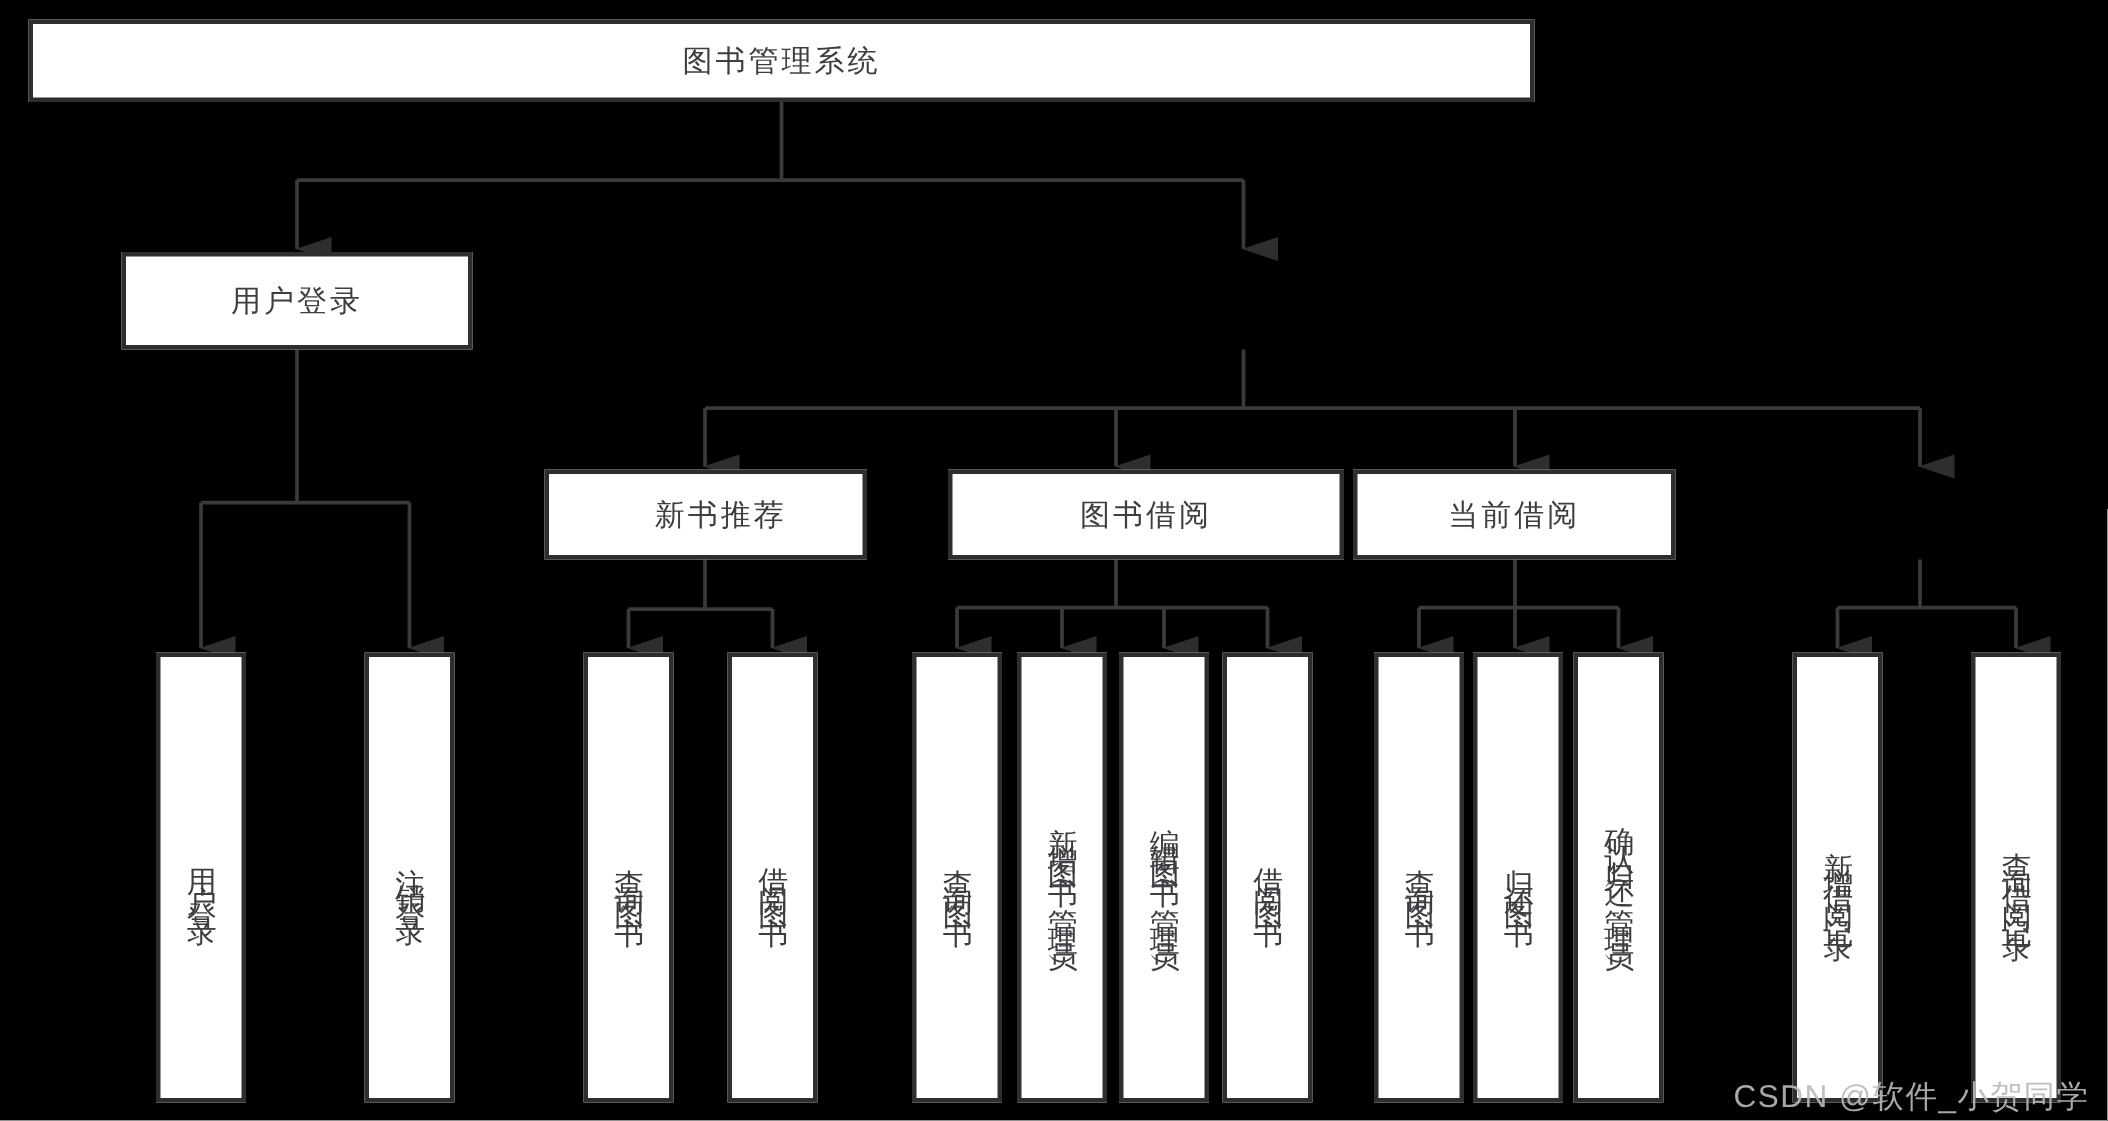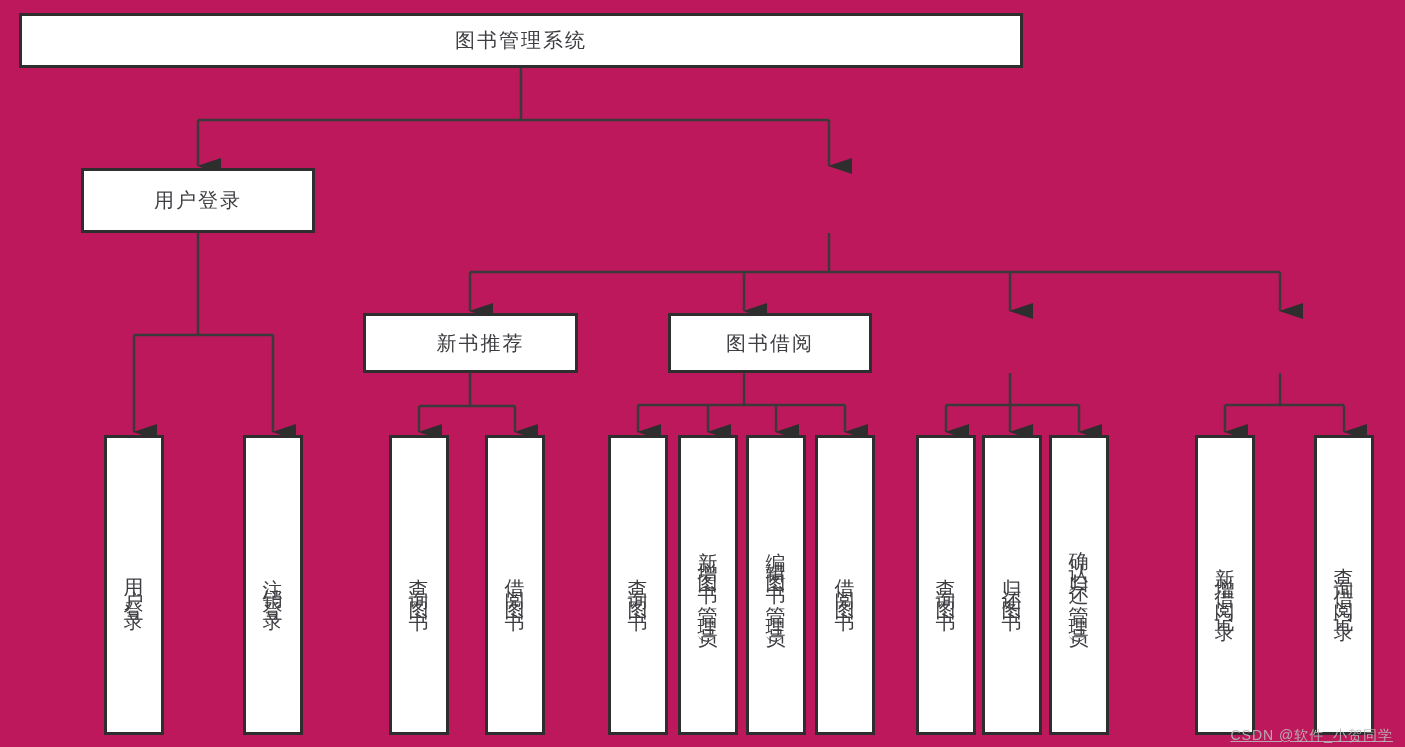--- a/index.html
+++ b/index.html
@@ -1,19 +1,19 @@
 <!DOCTYPE html>
 <html><head>
 <meta charset="utf-8">
 <style>
   html,body{margin:0;padding:0;background:#ffffff;}
   #stage{
     position:relative;
     width:1405px;height:747px;
-    background:#be185d;
+    background:#000000;
     font-family:"Liberation Sans",sans-serif;
     overflow:hidden;
   }
   #connectors{position:absolute;left:0;top:0;width:1405px;height:747px;}
   .node{
     position:absolute;
     box-sizing:border-box;
     border:3px solid #2e2e2e;
     background:#ffffff;
     display:flex;align-items:center;justify-content:center;
@@ -24,33 +24,32 @@
   .node.v{
     writing-mode:vertical-rl;
     text-orientation:mixed;
     letter-spacing:11px;
     line-height:1;
     white-space:nowrap;
   }
   #watermark{
     position:absolute;
     right:12px;bottom:2px;
-    font-size:14px;
+    font-size:21px;
     color:rgba(185,185,185,0.9);
     letter-spacing:1px;
     pointer-events:none;
-    text-decoration:underline;
   }
   
   .b-root{left:19px;top:13px;width:1004px;height:55px;}
   .b-user-login{left:81px;top:168px;width:234px;height:65px;}
   .b-book-mgmt{left:712px;top:168px;width:235px;height:65px;}
   .b-l3{top:313px;height:60px;}
   .b-new-rec{left:363px;width:215px;padding-left:20px;}
-  .b-borrow{left:668px;width:204px;}
+  .b-borrow{left:632px;width:264px;}
   .b-current{left:902px;width:215px;}
   .b-records{left:1172px;width:215px;}
   .leaf{top:435px;height:300px;width:60px;}
   .lf-1{left:104px;}  .lf-2{left:243px;}
   .lf-3{left:389px;}  .lf-4{left:485px;}
   .lf-5{left:608px;}  .lf-6{left:678px;}  .lf-7{left:746px;}  .lf-8{left:815px;}
   .lf-9{left:916px;}  .lf-10{left:982px;} .lf-11{left:1049px;}
   .lf-12{left:1195px;} .lf-13{left:1314px;}
 </style>
 </head>
@@ -100,20 +99,21 @@
       <path d="M1344,405 V432" marker-end="url(#arrow)"></path>
     </g>
   </svg>
 
   <div class="node h b-root">图书管理系统</div>
 
   <div class="node h b-user-login">用户登录</div>
 
   <div class="node h b-l3 b-new-rec">新书推荐</div>
   <div class="node h b-l3 b-borrow">图书借阅</div>
+  <div class="node h b-l3 b-current">当前借阅</div>
 
   <div class="node v leaf lf-1">用户登录</div>
   <div class="node v leaf lf-2">注销登录</div>
 
   <div class="node v leaf lf-3">查询图书</div>
   <div class="node v leaf lf-4">借阅图书</div>
 
   <div class="node v leaf lf-5">查询图书</div>
   <div class="node v leaf lf-6">新增图书（管理员）</div>
   <div class="node v leaf lf-7">编辑图书（管理员）</div>

